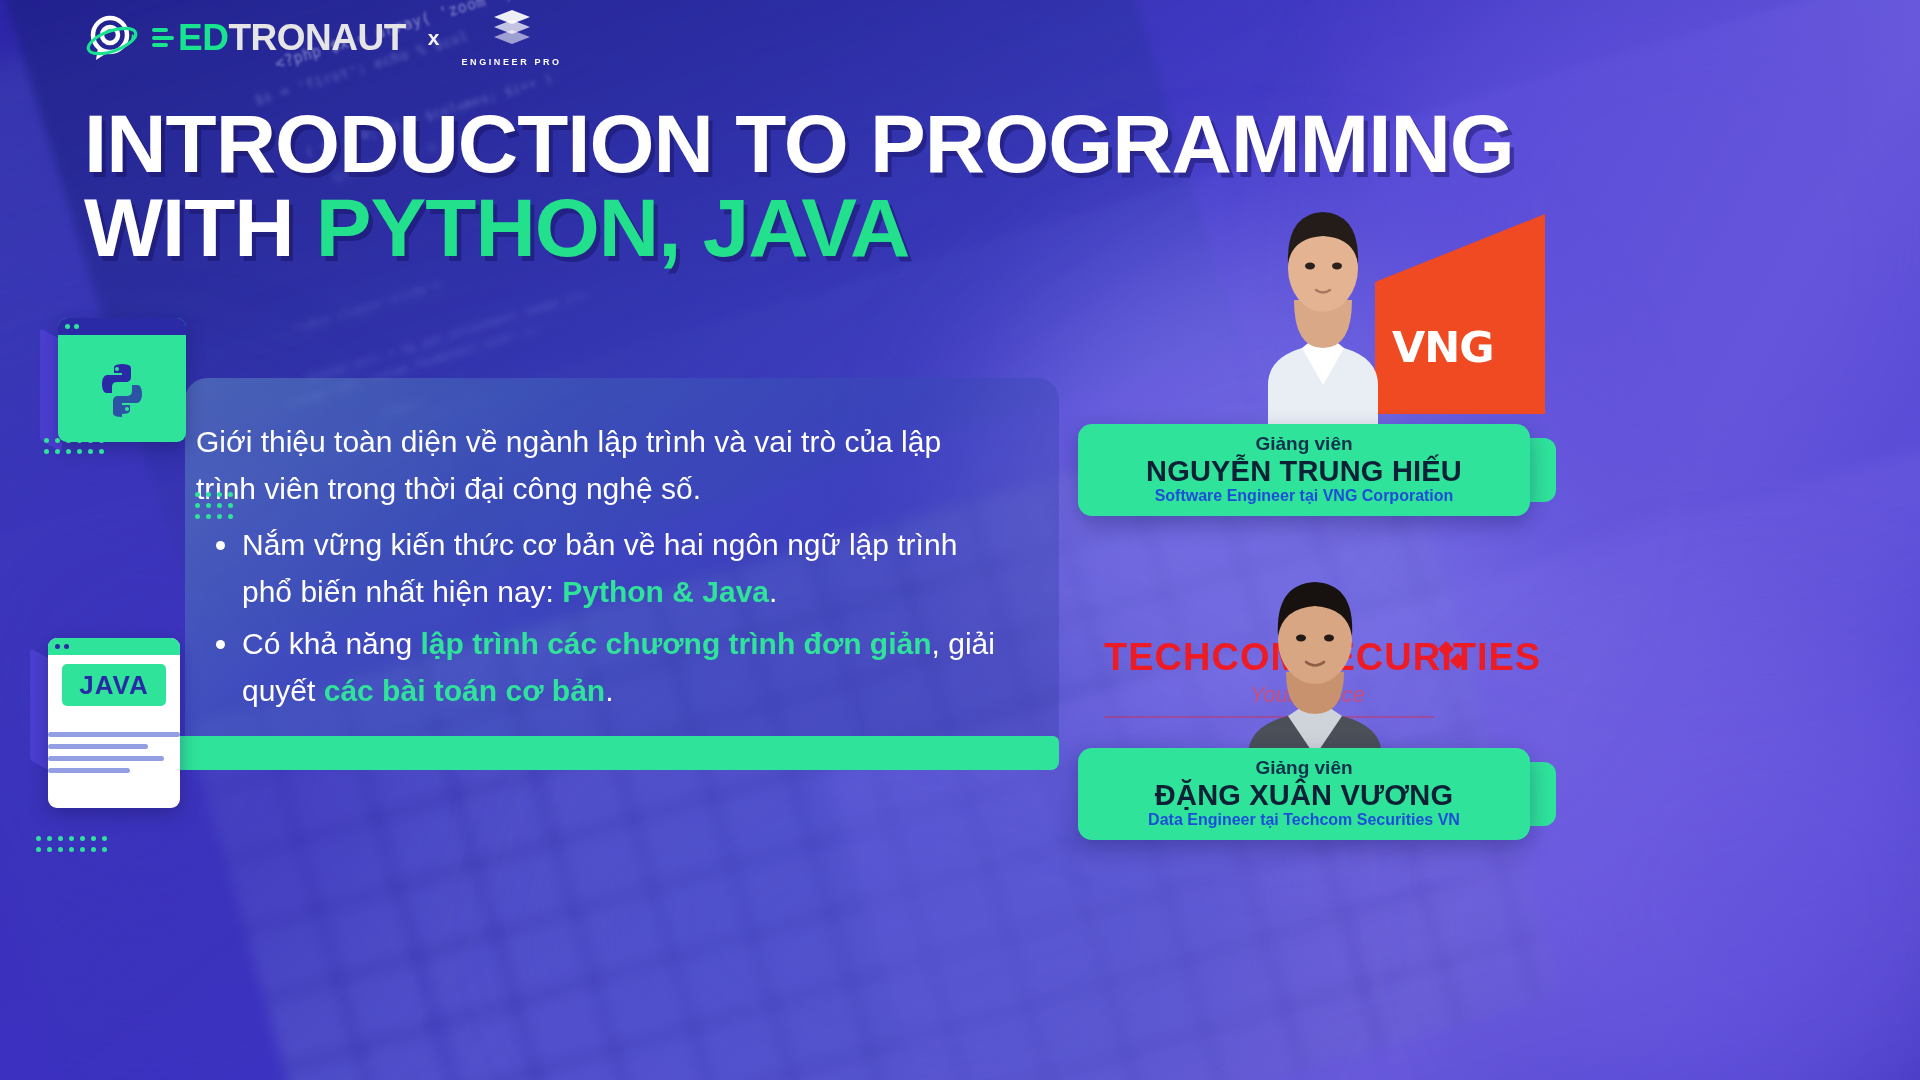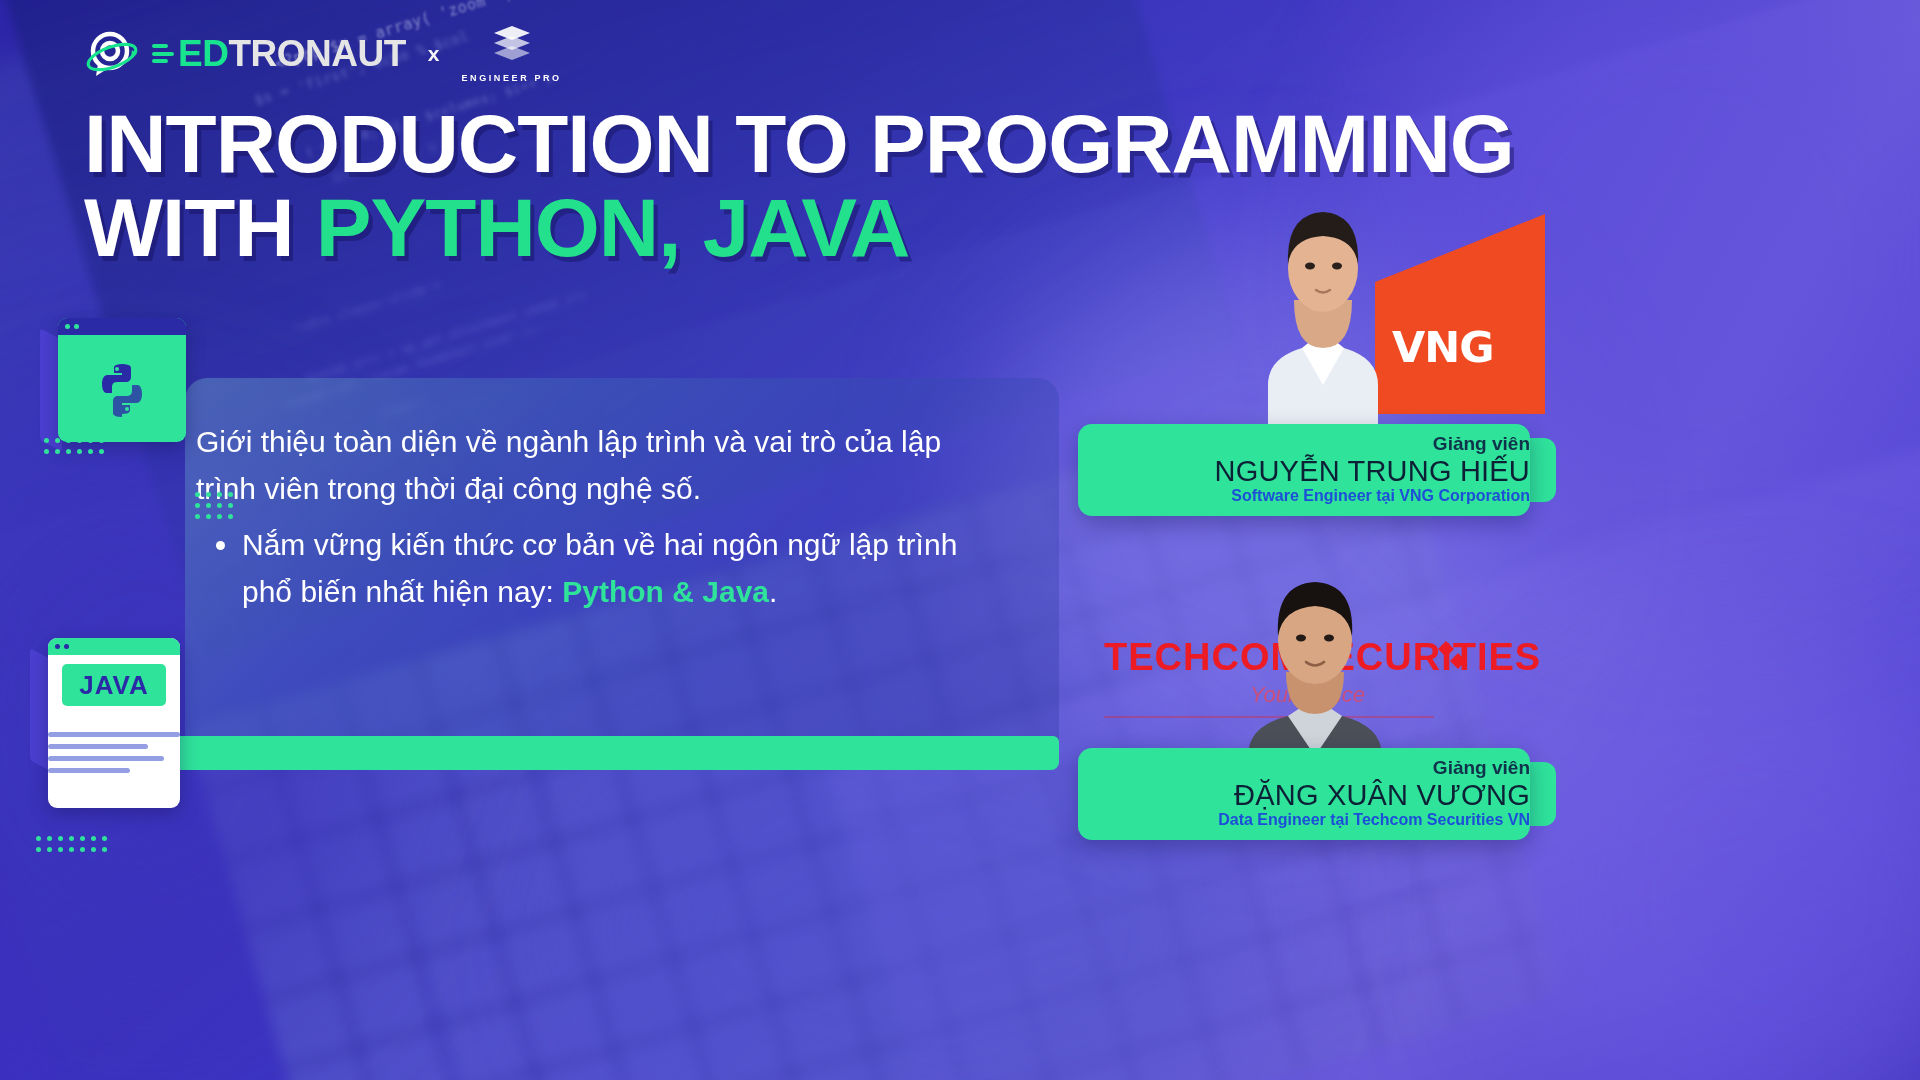--- a/index.html
+++ b/index.html
@@ -43,21 +43,21 @@
   .bg-diag2{position:absolute;left:900px;top:560px;width:1400px;height:720px;
     transform:rotate(-16.5deg);
     background:linear-gradient(180deg,rgba(120,104,232,.42),rgba(62,48,190,.18));
     filter:blur(8px);}
   .code-blur{position:absolute;transform:rotate(-17deg);color:rgba(225,230,255,.50);
     font-family:"DejaVu Sans Mono", monospace;white-space:nowrap;filter:blur(1.2px);letter-spacing:.5px;}
   .code-blur.s2{filter:blur(2.2px);color:rgba(200,210,255,.36);}
   .code-blur.s3{filter:blur(3.4px);color:rgba(180,195,255,.28);}
 
   
-  .header{position:absolute;left:84px;top:24px;display:flex;align-items:center;gap:22px;z-index:40;}
+  .header{position:absolute;left:84px;top:8px;display:flex;align-items:center;gap:22px;z-index:40;}
   .ed-logo{display:flex;align-items:center;gap:12px;}
   .planet{position:relative;width:56px;height:56px;}
   .ed-word{font-size:37px;font-weight:bold;letter-spacing:-.5px;line-height:1;display:flex;align-items:center;}
   .ed-word .bars{display:inline-flex;flex-direction:column;gap:3.5px;margin-right:4px;}
   .ed-word .bars i{display:block;height:4px;background:#18e38f;border-radius:2px;}
   .ed-word .bars i:nth-child(1){width:16px;}
   .ed-word .bars i:nth-child(2){width:22px;}
   .ed-word .bars i:nth-child(3){width:16px;}
   .ed-green{color:#18e38f;}
   .ed-white{color:#e5e5e5;}
@@ -128,26 +128,26 @@
     letter-spacing:1px;}
   .tech-sub{position:absolute;left:1250px;top:682px;z-index:21;color:#d84a6a;font-size:22px;font-style:italic;opacity:.85;}
   .tech-diamond{position:absolute;left:1437px;top:640px;z-index:23;width:30px;height:30px;}
   .tech-rule{position:absolute;left:1104px;top:716px;width:330px;height:2px;background:rgba(237,28,36,.35);z-index:21;}
 
   .portrait{position:absolute;overflow:hidden;z-index:24;}
   .p1{left:1248px;top:180px;width:150px;height:266px;}
   .p2{left:1230px;top:560px;width:170px;height:248px;}
 
   .namecard{position:absolute;z-index:42;width:452px;height:92px;background:#2fe39b;
-    border-radius:14px;display:flex;flex-direction:column;align-items:flex-end;justify-content:center;
+    border-radius:14px;display:flex;flex-direction:column;align-items:center;justify-content:center;
     box-shadow:0 8px 22px rgba(18,14,80,.32);}
   .nc1{left:1078px;top:424px;}
   .nc2{left:1078px;top:748px;}
   .nc-role{color:#10324a;font-size:19px;font-weight:bold;line-height:1.1;}
-  .nc-name{color:#0d2136;font-size:29px;font-weight:normal;letter-spacing:.2px;line-height:1.12;}
+  .nc-name{color:#0d2136;font-size:29px;font-weight:bold;letter-spacing:.2px;line-height:1.12;}
   .nc-sub{color:#1d4ed8;font-size:16px;font-weight:bold;line-height:1.15;}
   .nc-tab{position:absolute;width:38px;height:64px;background:#2fe39b;border-radius:0 12px 12px 0;z-index:41;}
   .nct1{left:1518px;top:438px;}
   .nct2{left:1518px;top:762px;}
 </style>
 </head>
 <body>
 
 <div id="stage">
 
@@ -284,20 +284,21 @@
       <i></i>
       <i></i>
     </div>
 
   <div class="panel"></div>
   <div class="panel-bar"></div>
   <div class="panel-text">
     <div class="lead">Giới thiệu toàn diện về ngành lập trình và vai trò của lập trình viên trong thời đại công nghệ số.</div>
     <ul class="bullets">
       <li><span>Nắm vững kiến thức cơ bản về hai ngôn ngữ lập trình phổ biến nhất hiện nay: </span><span class="g">Python</span><span class="g"> &amp; </span><span class="g">Java</span><span>.</span></li>
+      <li><span>Có khả năng </span><span class="g">lập trình các chương trình đơn giản</span><span>, giải quyết </span><span class="g">các bài toán cơ bản</span><span>.</span></li>
     </ul>
   </div>
 
   <div class="vng-shape"></div>
   <div class="vng-txt">VNG</div>
 
   <div class="portrait p1">
     <svg width="150" height="266" viewBox="0 0 150 266">
       <path d="M20 266 L20 205 Q20 178 54 168 L96 168 Q130 178 130 205 L130 266 Z" fill="#e9eef5"></path>
       <path d="M54 168 L75 205 L96 168 L86 160 L64 160 Z" fill="#ffffff"></path>

